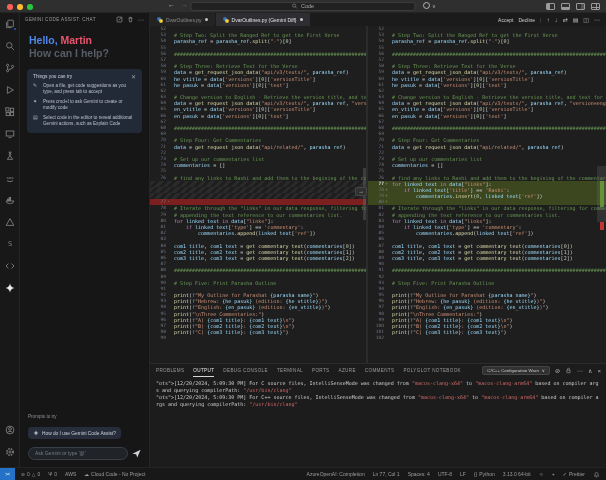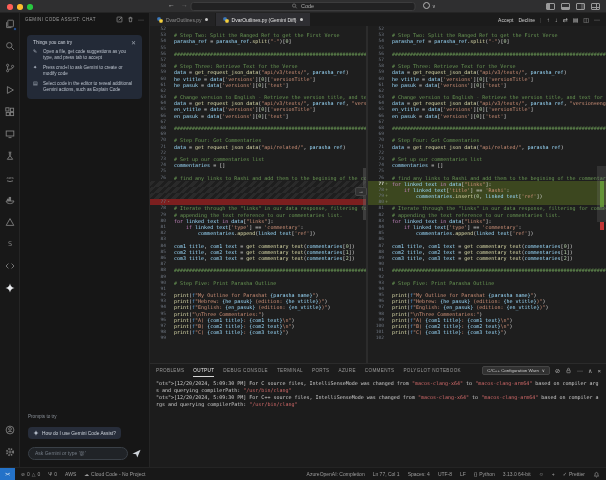--- a/index.html
+++ b/index.html
@@ -277,20 +277,27 @@
         <div class="sb-head-icons">
           <svg class="ic" viewBox="0 0 10 10">
               <rect x="1.5" y="1.5" width="7" height="7" rx="0.8"></rect>
               <path d="M3.8 6.2 L8.2 1.8"></path>
             </svg>
           <svg class="ic" viewBox="0 0 10 10">
               <path d="M2.3 3 h5.4 M4 3 V1.8 h2 V3 M3.1 3 l0.4 5.2 h3 l0.4-5.2"></path>
             </svg>
           <span class="dots">⋯</span>
         </div>
+      </div>
+      <div class="greeting">
+        <div class="greet-line">
+          <span class="g-hello">Hello,</span>
+          <span class="g-name">Martin</span>
+        </div>
+        <div class="g-sub">How can I help?</div>
       </div>
       <div class="tips">
         <div class="tips-head">
           <div class="tips-title">Things you can try</div>
           <div class="tips-close">✕</div>
         </div>
         <div class="tip">
           <div class="tip-ic">✎</div>
           <div class="tip-tx">Open a file, get code suggestions as you type, and press tab to accept</div>
         </div>

